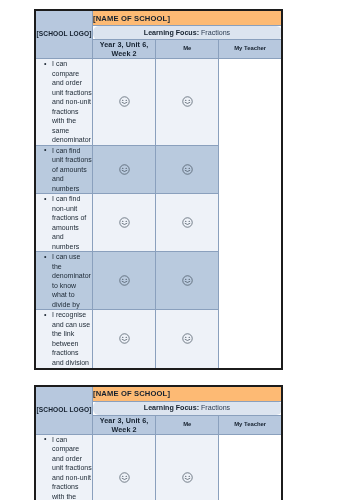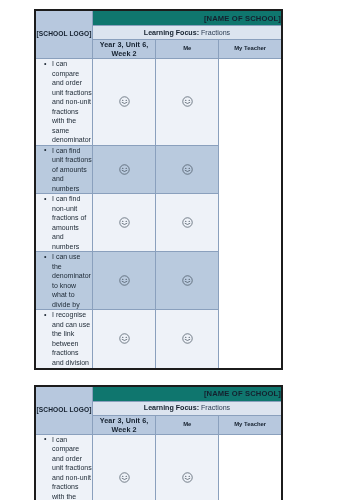--- a/index.html
+++ b/index.html
@@ -41,34 +41,35 @@
     background: #b7c8de;
     text-align: center;
     font-size: 6.6px;
     font-weight: bold;
     color: #14202e;
     line-height: 1.32;
     letter-spacing: .1px;
     padding: 2px 1px;
   }
   .school-name-cell {
-    background: #0f766e;
-    text-align: right;
+    background: #fdba74;
+    text-align: left;
     font-size: 7.6px;
     font-weight: bold;
     color: #14202e;
     height: 14px;
     letter-spacing: .15px;
   }
   .focus-cell {
     background: #dce4ef;
     text-align: center;
     font-size: 7.1px;
     color: #2c3c52;
     height: 13px;
+    border-radius: 6px;
   }
   .focus-cell b {
     color: #14202e;
     font-weight: bold;
   }
   .unit-cell {
     background: #b7c8de;
     text-align: center;
     font-size: 7.2px;
     font-weight: bold;

